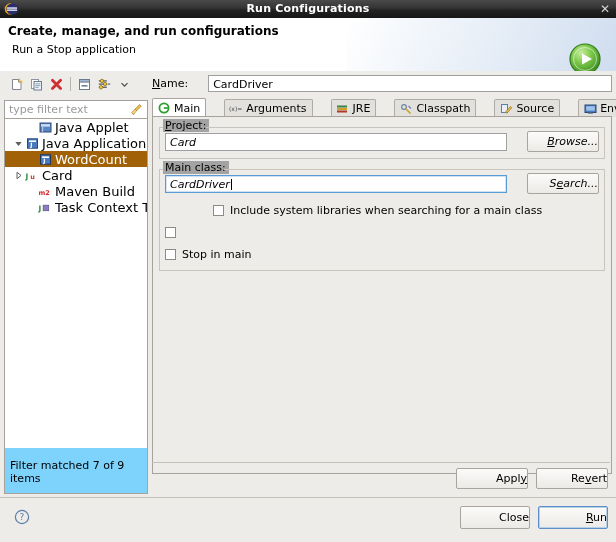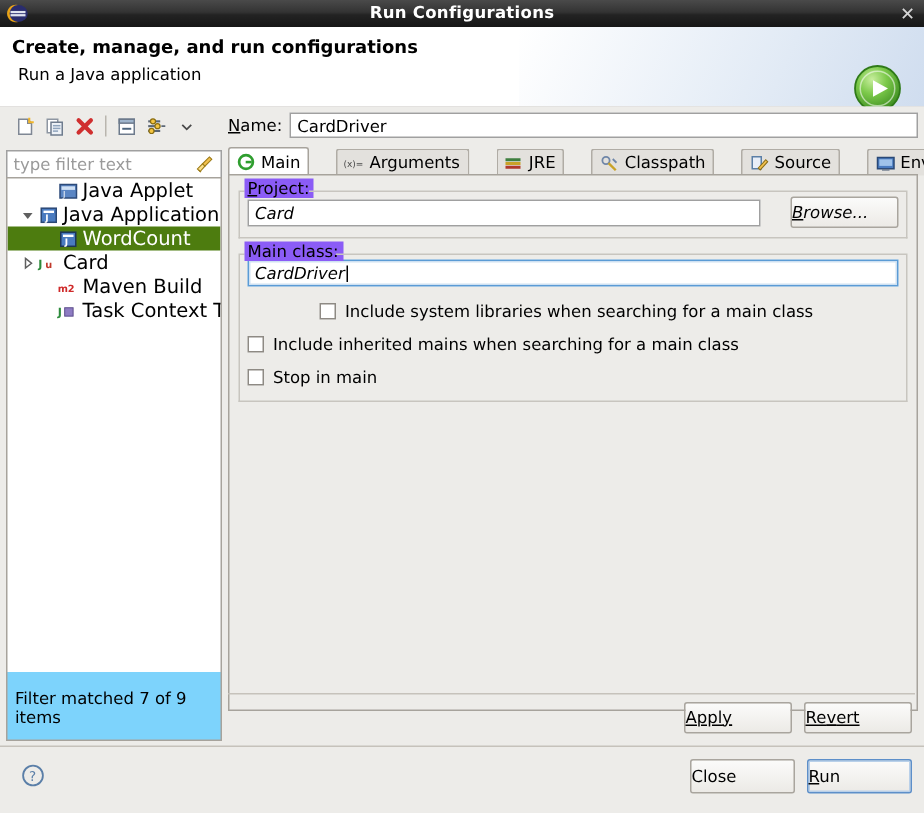--- a/index.html
+++ b/index.html
@@ -56,36 +56,36 @@
     border:1px solid #a0a0a0;display:flex;align-items:center;
   }
   .filterbox .ph{color:#9a9a9a;font-size:11px;padding-left:4px;}
   .filterbox .broom{position:absolute;right:4px;top:2px;width:13px;height:13px;}
 
   .tree{
     position:absolute;left:0;top:45px;width:142px;height:330px;
     background:#fff;border:1px solid #a7a39c;overflow:hidden;
   }
   .trow{height:16px;display:flex;align-items:center;white-space:nowrap;font-size:11px;}
-  .trow.sel{background:#4d7c0f;color:#fff;text-align:center;}
+  .trow.sel{background:#a16207;color:#fff;text-align:center;}
   .twist{width:13px;height:16px;display:flex;align-items:center;justify-content:center;flex:0 0 auto;}
   .ticon{width:14px;height:16px;display:flex;align-items:center;justify-content:center;flex:0 0 auto;margin-right:3px;}
   .tlabel{font-size:13px;}
 
   .filterstat{
     position:absolute;left:0;top:375px;width:142px;height:45px;
     background:#7dd3fc;border:1px solid #a7a39c;border-top:none;
     font-size:11px;color:#000;
   }
   .filterstat span{position:absolute;left:5px;bottom:8px;}
 
   
   .rightcol{position:absolute;left:152px;top:2px;width:460px;height:420px;}
   .namerow{display:flex;align-items:center;height:20px;}
-  .namelabel{font-size:11px;margin-right:5px;}
+  .namelabel{font-size:11px;margin-right:20px;}
   .nameinput{
     flex:1;height:17px;background:#fff;border:1px solid #a0a0a0;
     font-size:11px;line-height:17px;padding-left:4px;color:#000;box-sizing:border-box;
   }
 
   .tabbar{margin-top:5px;height:19px;display:flex;align-items:flex-end;position:relative;gap:17px;}
   .tab{
     height:17px;display:flex;align-items:center;padding:0 5px 0 4px;
     font-size:11px;background:#e3e1dd;border:1px solid #b0aca5;border-bottom:none;
     margin-right:1px;border-radius:2px 2px 0 0;color:#000;
@@ -101,53 +101,52 @@
   .inputrow{display:flex;align-items:center;gap:20px;font-style:italic;}
   .txtinput{
     flex:1;height:18px;background:#fff;border:1px solid #a0a0a0;
     font-size:11px;line-height:18px;padding-left:4px;box-sizing:border-box;color:#000;
   }
   .txtinput.focused{border:1px solid #5b9bd5;box-shadow:0 0 0 1px #cfe1f2 inset;}
   .caret{display:inline-block;width:1px;height:11px;background:#000;vertical-align:-2px;margin-left:1px;}
   .btn{
     min-width:72px;height:21px;background:linear-gradient(to bottom,#fbfbfa 0%,#eceae6 100%);
     border:1px solid #a9a59e;border-radius:2px;font-size:11px;
-    display:flex;align-items:center;justify-content:flex-start;color:#000;box-sizing:border-box;
+    display:flex;align-items:center;justify-content:flex-end;color:#000;box-sizing:border-box;
   }
   .btn.default{border:1px solid #5d8fc9;box-shadow:0 0 0 1px #b9d0e9 inset;}
 
   .chkrow{display:flex;align-items:center;height:19px;margin-top:3px;}
   .chk{
     width:11px;height:11px;background:#fff;border:1px solid #8e8a84;
     margin-right:6px;flex:0 0 auto;box-sizing:border-box;
   }
   .chklabel{font-size:11px;}
 
   .fieldset{
     border:1px solid #c8c5bf;border-top:none;position:relative;
     padding:4px 5px 6px 5px;margin-top:8px;
   }
   .fieldset:before,.fieldset:after{
     content:"";position:absolute;top:0;height:1px;background:#c8c5bf;
   }
   .fieldset:before{left:0;width:3px;}
   .fieldset .legend{
-    position:absolute;top:-8px;left:3px;background:#8b5cf6;
+    position:absolute;top:-8px;left:3px;background:#a3a3a3;
     padding:0 3px 0 2px;font-size:11px;
   }
   .fieldset .legendline{
     position:absolute;top:0;right:0;height:1px;background:#c8c5bf;
   }
 
   
   .applybar{
     position:absolute;left:152px;top:392px;width:460px;height:30px;
     display:flex;align-items:center;justify-content:flex-end;gap:8px;padding-right:4px;
     box-sizing:border-box;
-    text-decoration:underline;
   }
   .footer{
     position:absolute;left:0;top:497px;width:616px;height:45px;
     border-top:1px solid #c6c2bb;background:#edece9;
   }
   .helpicon{position:absolute;left:14px;top:11px;width:16px;height:16px;}
   .footbtns{position:absolute;right:8px;top:8px;display:flex;gap:8px;}
   .footbtns .btn{min-width:70px;height:23px;}
 
   .sepline{
@@ -169,21 +168,21 @@
         <rect x="4" y="7.4" width="10" height="1.5" fill="#dfe3ef"></rect>
       </svg>
     </div>
     <div class="titlebar-title">Run Configurations</div>
     <div class="titlebar-close">✕</div>
   </div>
 
   <div class="header">
     <div class="header-sheen"></div>
     <div class="header-title">Create, manage, and run configurations</div>
-    <div class="header-sub">Run a Java application</div>
+    <div class="header-sub">Run a Stop application</div>
     <div class="header-runicon">
       <svg width="34" height="34" viewBox="0 0 34 34">
         <defs>
           <radialGradient id="gball" cx="38%" cy="30%" r="72%">
             <stop offset="0%" stop-color="#c8ee9e"></stop>
             <stop offset="45%" stop-color="#7cc94a"></stop>
             <stop offset="100%" stop-color="#3f8f22"></stop>
           </radialGradient>
         </defs>
         <circle cx="17" cy="17" r="15" fill="url(#gball)" stroke="#2f7a18" stroke-width="1.2"></circle>
@@ -435,29 +434,31 @@
                 <span><u>B</u>rowse...</span>
               </div>
           </div>
         </div>
 
         <div class="fieldset" style="margin-top:10px;">
           <span class="legend">Main class:</span>
           <span class="legendline" style="left:64px;right:0;"></span>
           <div class="inputrow">
             <div class="txtinput focused"><span>CardDriver</span><span class="caret"></span></div>
+            <div class="btn">
+                <span>S<u>e</u>arch...</span>
+              </div>
           </div>
 
           <div class="chkrow" style="margin-top:7px;padding-left:48px;">
             <span class="chk"></span>
             <span class="chklabel">Include system libraries when searching for a main class</span>
           </div>
           <div class="chkrow">
             <span class="chk"></span>
-            <span class="chklabel">Include inherited mains when searching for a main class</span>
           </div>
           <div class="chkrow">
             <span class="chk"></span>
             <span class="chklabel">Stop in main</span>
           </div>
         </div>
 
       </div>
     </div>
 

